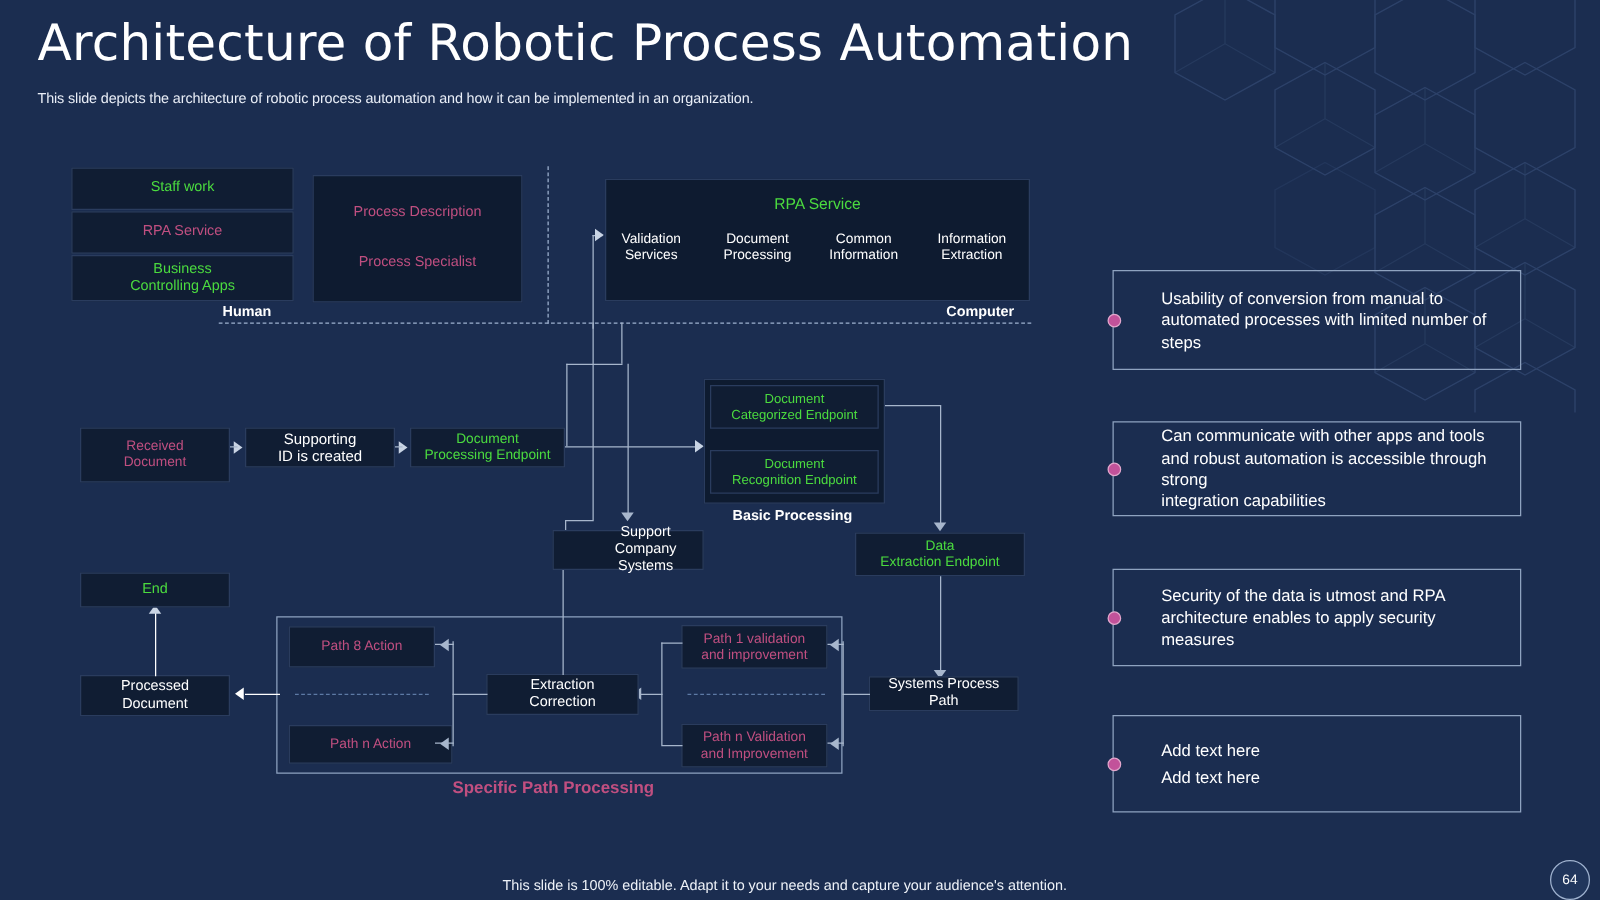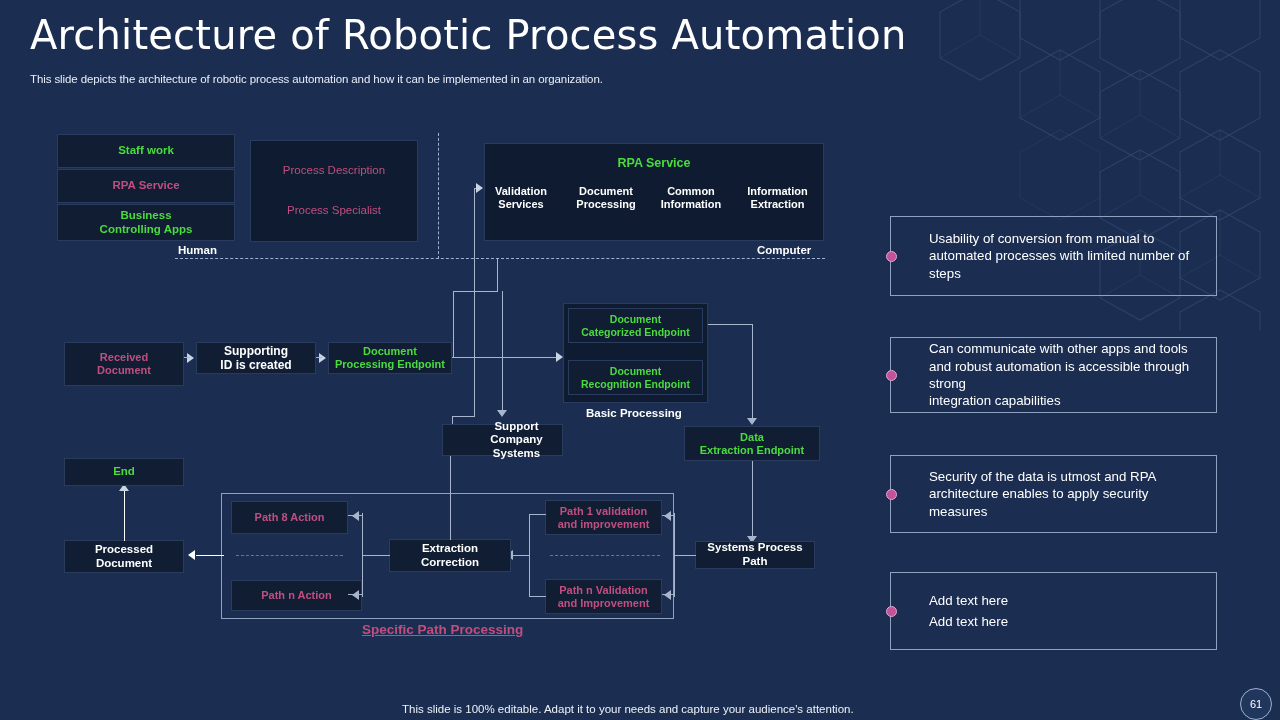--- a/index.html
+++ b/index.html
@@ -26,21 +26,21 @@
 
   
   .node{position:absolute;box-sizing:border-box;
         background:#101d33;border:1px solid #2a3c5e;
         display:flex;align-items:center;justify-content:center;
         text-align:center;line-height:1.18;}
   .node span{display:block;padding:0 4px;}
   .green{color:#4bdb3f;}
   .pink{color:#c04f80;}
   .white{color:#ffffff;}
-  .b{font-weight:bold;}
+  .b{font-weight:normal;}
 
   
   .group{position:absolute;box-sizing:border-box;
          background:#0e1b30;border:1px solid #2a3c5e;}
   .grouplabel{position:absolute;font-size:11.5px;font-weight:bold;color:#fff;}
 
   
   .dotted-v{position:absolute;border-left:1px dashed #9fb2cf;}
   .dotted-h{position:absolute;border-top:1px dashed #9fb2cf;}
   .dash-inner{position:absolute;border-top:1px dashed #5d7aa5;}
@@ -222,21 +222,21 @@
 Extraction Endpoint</span>
   </div>
   <div class="ln lnv" style="left:752px;top:461px;height:77px;"></div>
   <div class="arrow ar-d" style="left:747px;top:536px;"></div>
 
   <div class="node" style="left:695px;top:541px;width:120px;height:28px;">
     <span class="white b" style="font-size:11.5px;">Systems Process Path</span>
   </div>
 
   <div class="outline" style="left:221px;top:493px;width:453px;height:126px;"></div>
-  <div class="path-label" style="left:362px;top:622px;text-decoration:underline;">Specific Path Processing</div>
+  <div class="path-label" style="left:362px;top:622px;">Specific Path Processing</div>
 
   <div class="node" style="left:231px;top:501px;width:117px;height:33px;">
     <span class="pink b" style="font-size:11px;">Path 8 Action</span>
   </div>
   <div class="node" style="left:231px;top:580px;width:131px;height:31px;">
     <span class="pink b" style="font-size:11px;">Path n Action</span>
   </div>
   <div class="dash-inner" style="left:236px;top:555px;width:107px;"></div>
 
   <div class="node" style="left:545px;top:500px;width:117px;height:35px;">
@@ -307,15 +307,15 @@
   </div>
   <div class="dot" style="left:886px;top:489px;"></div>
 
   <div class="bullet-box" style="left:890px;top:572px;width:327px;height:78px;">
     <p style="white-space:pre-line;line-height:1.6;">Add text here
 Add text here</p>
   </div>
   <div class="dot" style="left:886px;top:606px;"></div>
 
   <div class="footer">This slide is 100% editable. Adapt it to your needs and capture your audience's attention.</div>
-  <div class="pagenum">61</div>
+  <div class="pagenum">64</div>
 
 </div>
 
 </body></html>

